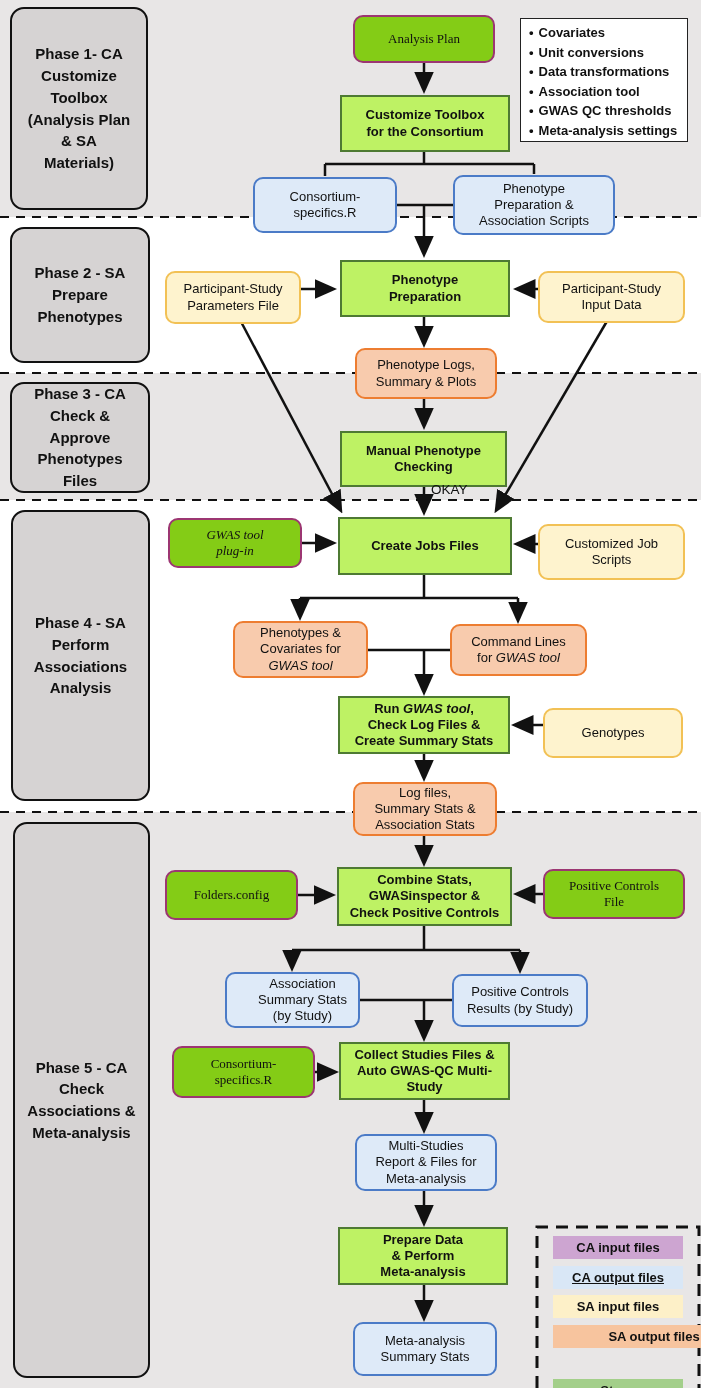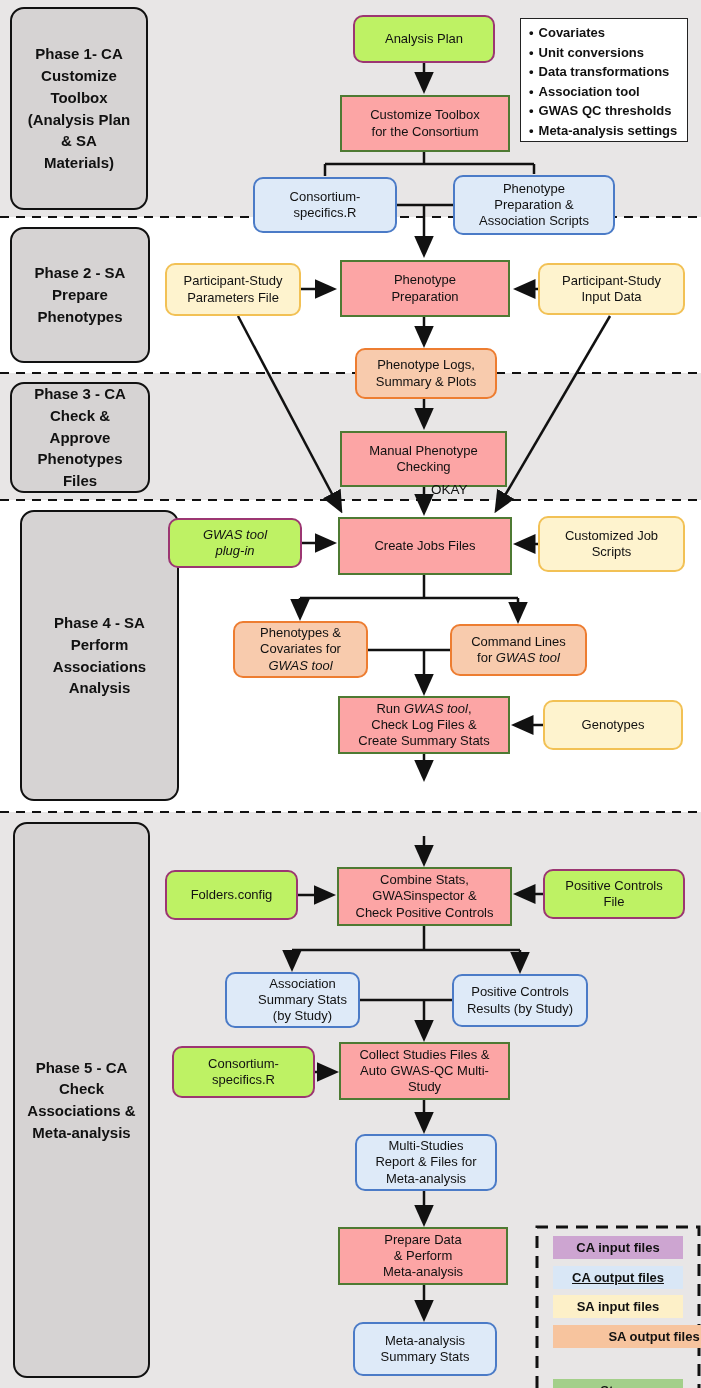--- a/index.html
+++ b/index.html
@@ -5,24 +5,24 @@
   html,body{margin:0;padding:0;background:#fff;}
   #canvas{position:relative;width:701px;height:1388px;overflow:hidden;
           font-family:"Liberation Sans",sans-serif;color:#111;}
   .band{position:absolute;left:0;width:701px;}
   .band.gray{background:#e8e6e6;}
   .band.white{background:#ffffff;}
   svg.overlay{position:absolute;left:0;top:0;pointer-events:none;}
   .node{position:absolute;display:flex;align-items:center;justify-content:center;
         text-align:center;box-sizing:border-box;border-radius:10px;
         font-size:13px;line-height:1.24;padding:2px 5px;white-space:pre-line;}
-  .node.green{background:#fca5a5;border:2.5px solid #4e7a33;border-radius:0;font-weight:400;}
-  .node.purple{background:#bef264;border:2.5px solid #9c3672;}
+  .node.green{background:#bef264;border:2.5px solid #4e7a33;border-radius:0;font-weight:700;}
+  .node.purple{background:#84cc16;border:2.5px solid #9c3672;font-family:Liberation Serif, serif;}
   .node.blue{background:#deeaf8;border:2.5px solid #4b7bc7;}
-  .node.yellow{background:#fef3ce;border:2.5px solid #f2c155;}
+  .node.yellow{background:#fef3ce;border:2.5px solid #f2c155;margin-top:8px;}
   .node.orange{background:#f8cbad;border:2.5px solid #ed7d31;}
   .node.italic{font-style:italic;}
   .it{font-style:italic;}
   .phase{position:absolute;display:flex;align-items:center;justify-content:center;
          text-align:center;box-sizing:border-box;background:#d6d3d3;
          border:2.5px solid #111;border-radius:14px;font-weight:700;font-size:15px;
          line-height:1.45;white-space:pre-line;padding:4px;}
   .callout{position:absolute;left:520px;top:18px;width:168px;height:124px;
            background:#fff;border:1.5px solid #222;box-sizing:border-box;
            padding:4px 4px 2px 8px;font-size:13px;font-weight:600;}
@@ -122,21 +122,21 @@
 &amp; SA
 Materials)</span></div>
   <div class="phase" style="left:10px;top:227px;width:140px;height:136px;"><span>Phase 2 - SA
 Prepare
 Phenotypes</span></div>
   <div class="phase" style="left:10px;top:382px;width:140px;height:111px;"><span>Phase 3 - CA
 Check &amp;
 Approve
 Phenotypes
 Files</span></div>
-  <div class="phase" style="left:20px;top:510px;width:159px;height:291px;"><span>Phase 4 - SA
+  <div class="phase" style="left:11px;top:510px;width:139px;height:291px;"><span>Phase 4 - SA
 Perform
 Associations
 Analysis</span></div>
   <div class="phase" style="left:13px;top:822px;width:137px;height:556px;"><span>Phase 5 - CA
 Check
 Associations &amp;
 Meta-analysis</span></div>
 
   <div class="callout">
     <div class="li">
@@ -194,20 +194,23 @@
   <div class="node orange" style="left:233px;top:621px;width:135px;height:57px;"><span><span>Phenotypes &amp;
 Covariates for
 </span><span class="it">GWAS tool</span><span></span></span></div>
   <div class="node orange" style="left:450px;top:624px;width:137px;height:52px;"><span><span>Command Lines
 for </span><span class="it">GWAS tool</span><span></span></span></div>
 
   <div class="node green" style="left:338px;top:696px;width:172px;height:58px;"><span><span>Run </span><span class="it">GWAS tool</span><span>,
 Check Log Files &amp;
 Create Summary Stats</span></span></div>
   <div class="node yellow" style="left:543px;top:700px;width:140px;height:50px;"><span>Genotypes</span></div>
+  <div class="node orange" style="left:353px;top:782px;width:144px;height:54px;"><span>Log files,
+Summary Stats &amp;
+Association Stats</span></div>
 
   <div class="node purple" style="left:165px;top:870px;width:133px;height:50px;"><span>Folders.config</span></div>
   <div class="node green" style="left:337px;top:867px;width:175px;height:59px;"><span>Combine Stats,
 GWASinspector &amp;
 Check Positive Controls</span></div>
   <div class="node purple" style="left:543px;top:869px;width:142px;height:50px;"><span>Positive Controls
 File</span></div>
 
   <div class="node blue" style="left:225px;top:972px;width:135px;height:56px;padding-left:25px;"><span>Association
 Summary Stats

